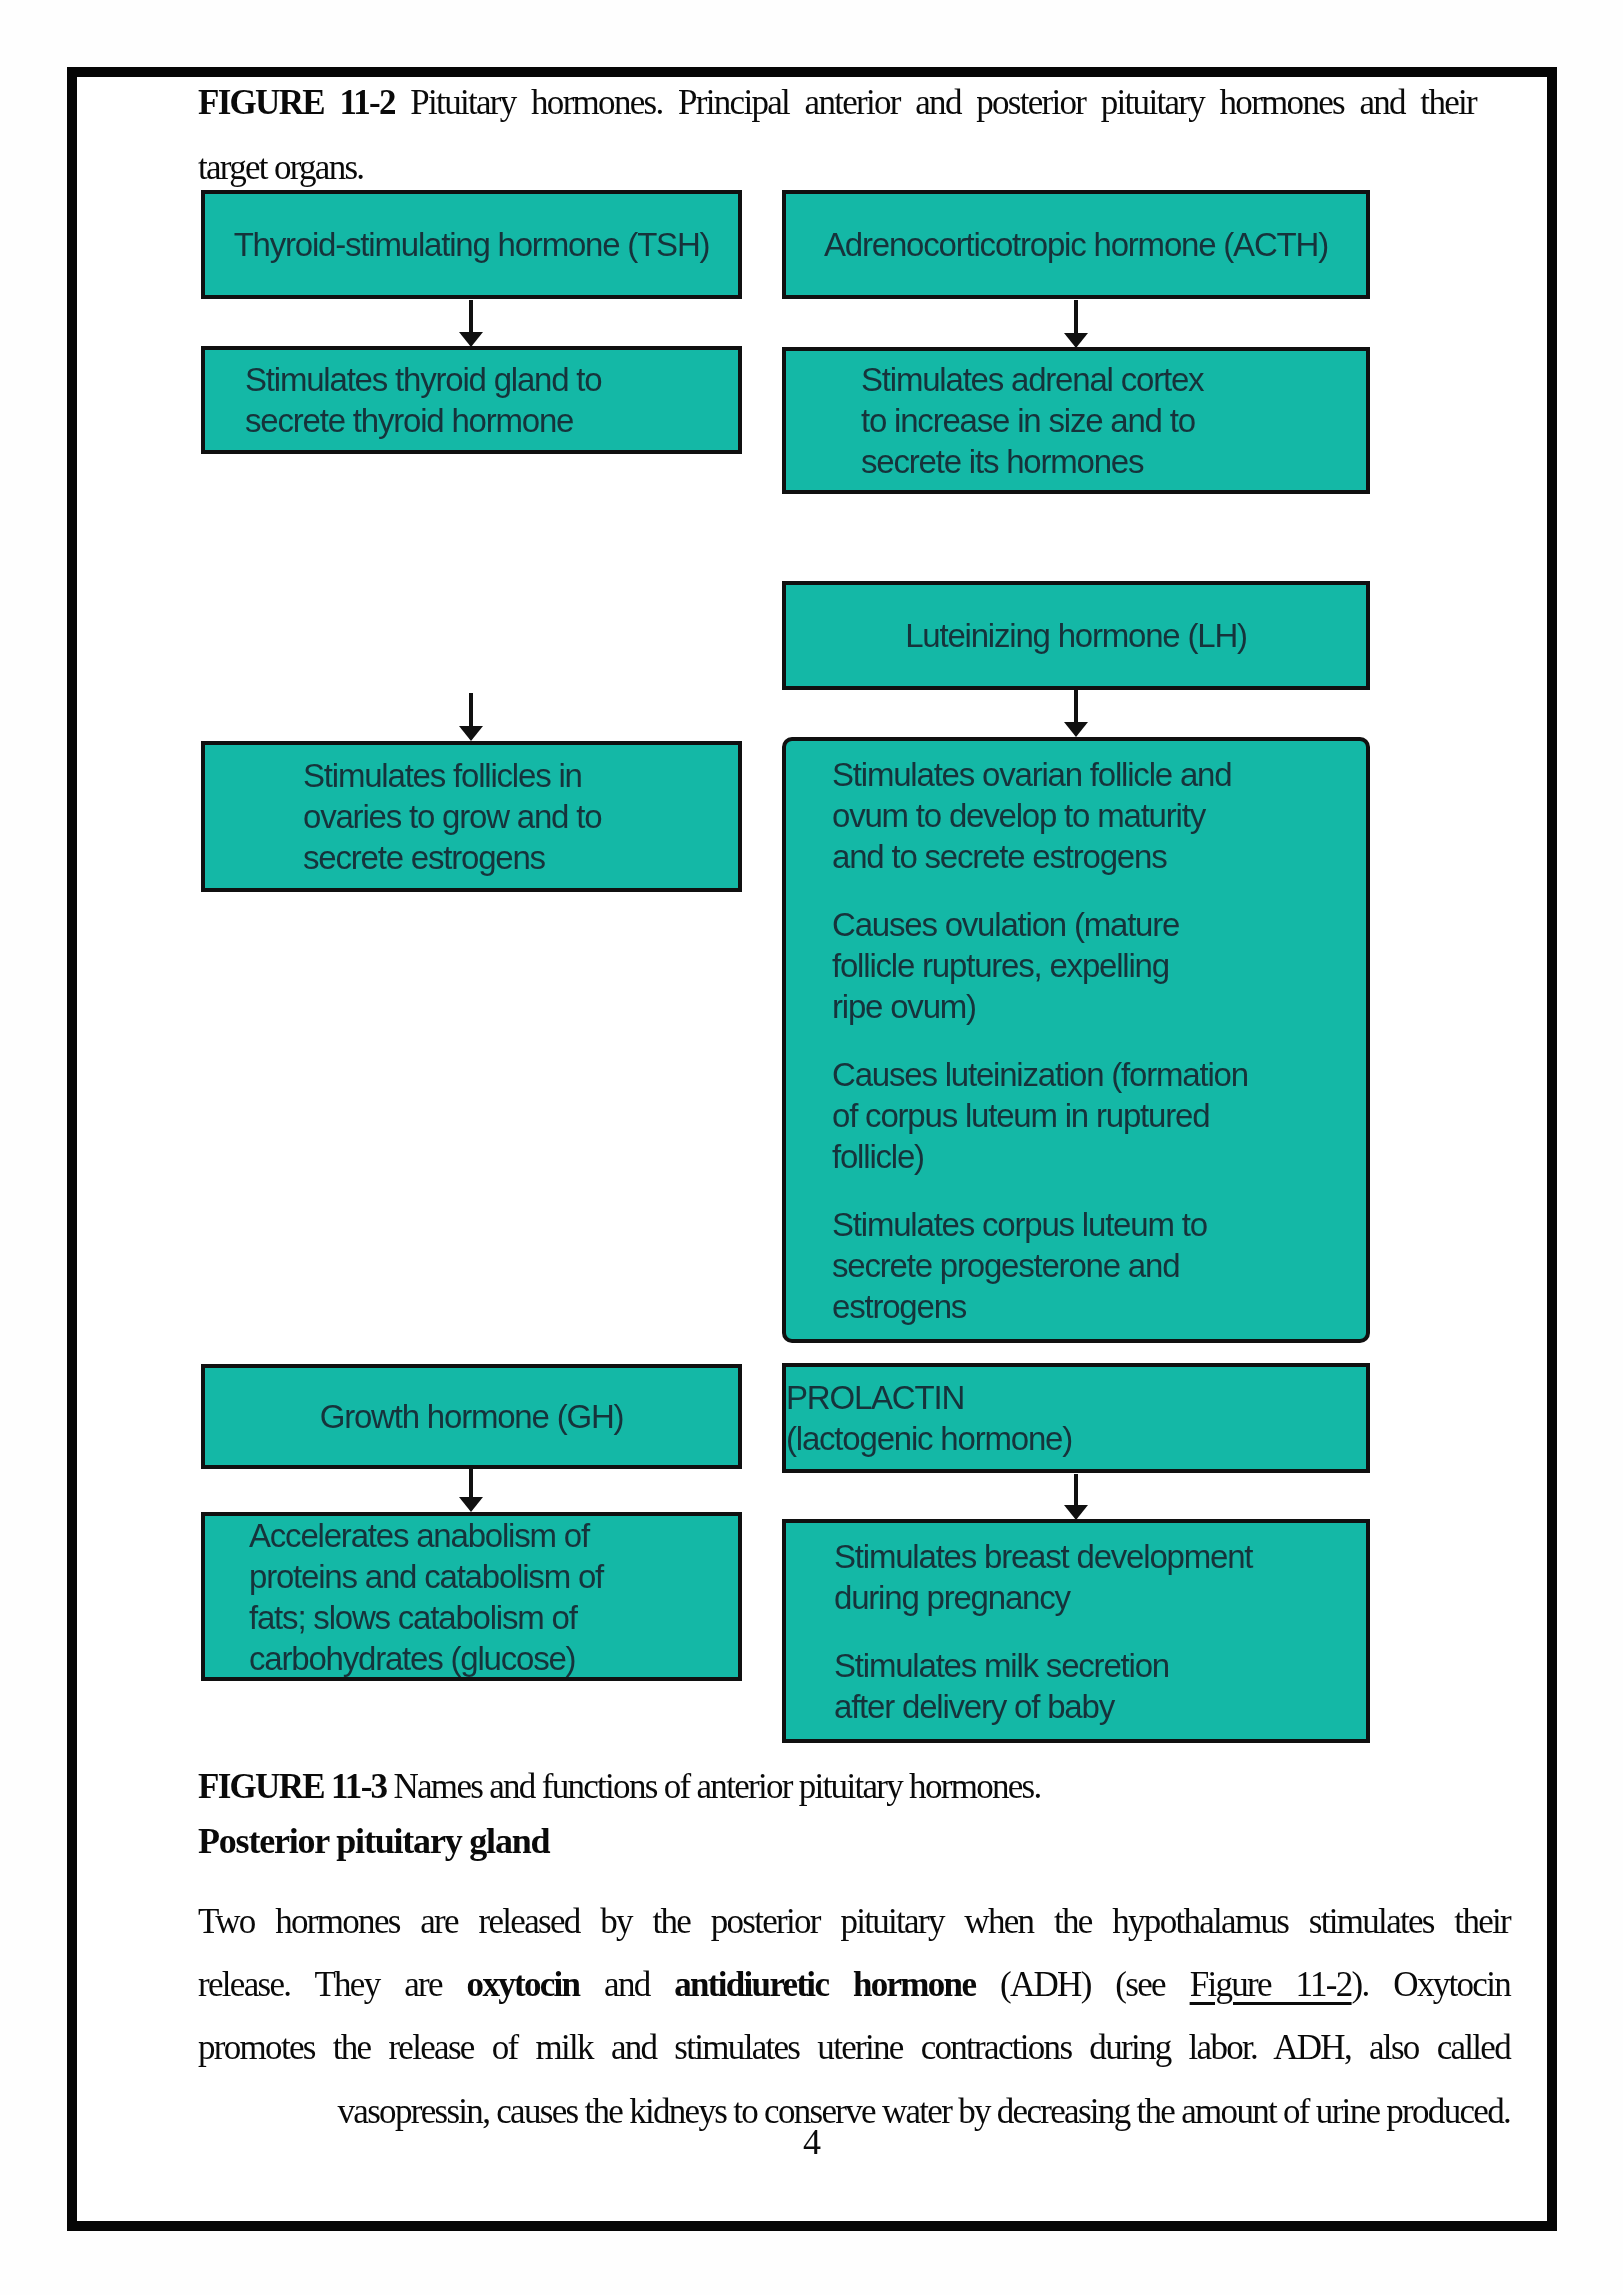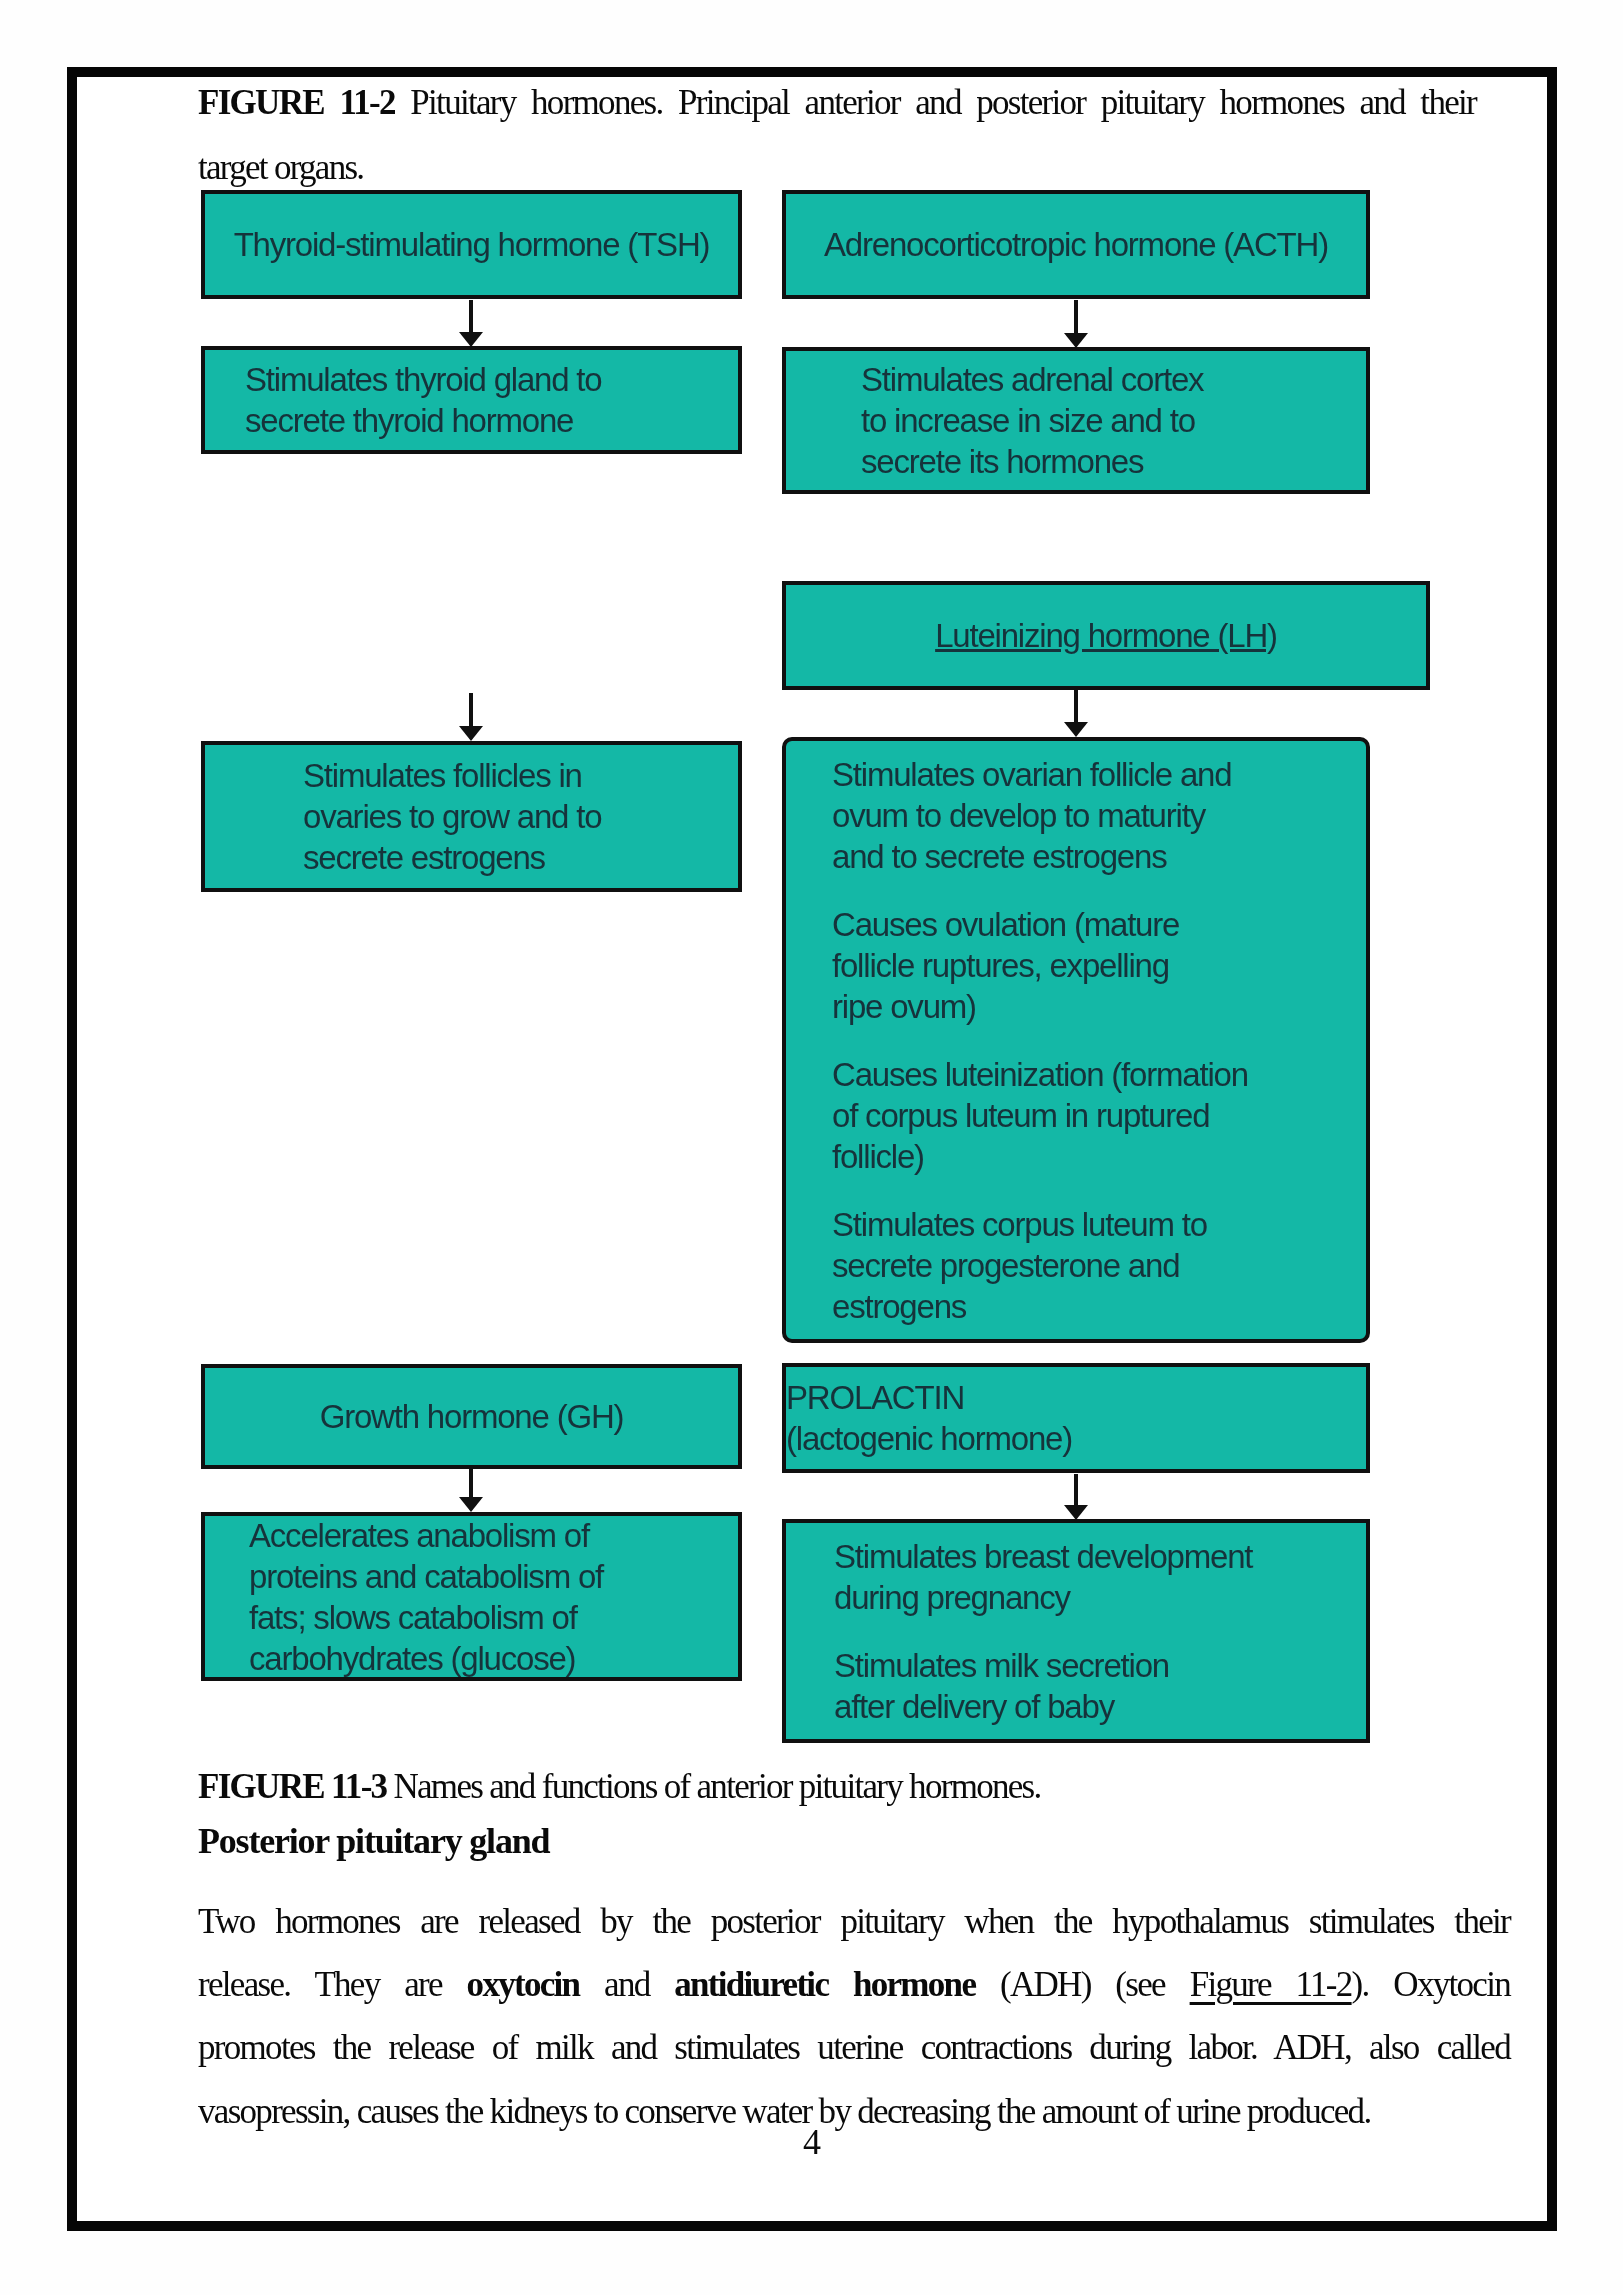--- a/index.html
+++ b/index.html
@@ -22,20 +22,21 @@
   }
   
   .serif-line {
     position: absolute;
     font-size: 35px;
     letter-spacing: -1.7px;
     line-height: 63px;
     height: 63px;
     white-space: nowrap;
     color: #0a0a0a;
+    text-align: right;
   }
   .just { text-align: justify; text-align-last: justify; }
   .caption-wrap { position: absolute; left: 198px; width: 1278px; }
   .cap-line { display: block; font-size: 35px; letter-spacing: -1.7px; line-height: 65px; height: 65px; white-space: nowrap; }
   .heading {
     position: absolute; left: 198px; top: 1820px;
     font-size: 36px; font-weight: bold; letter-spacing: -1.2px;
   }
   .page-number {
     position: absolute; left: 67px; top: 2121px; width: 1490px;
@@ -113,21 +114,21 @@
 secrete its hormones</div>
 
   <div class="arrow" style="left:459px; top:693px; height:48px;">
     <span class="stem"></span>
       <span class="head"></span>
   </div>
   <div class="dbox target-box pl85" style="left:201px; top:741px; width:541px; height:151px;">Stimulates follicles in
 ovaries to grow and to
 secrete estrogens</div>
 
-  <div class="dbox label-box" style="left:782px; top:581px; width:648px; height:109px;text-decoration:underline;">Luteinizing hormone (LH)</div>
+  <div class="dbox label-box" style="left:782px; top:581px; width:588px; height:109px;">Luteinizing hormone (LH)</div>
   <div class="arrow" style="left:1064px; top:690px; height:47px;">
     <span class="stem"></span>
       <span class="head"></span>
   </div>
   <div class="dbox target-box pl58" style="left:782px; top:737px; width:588px; height:606px;"><div class="box-para">Stimulates ovarian follicle and
 ovum to develop to maturity
 and to secrete estrogens</div><div class="box-para">Causes ovulation (mature
 follicle ruptures, expelling
 ripe ovum)</div><div class="box-para">Causes luteinization (formation
 of corpus luteum in ruptured

